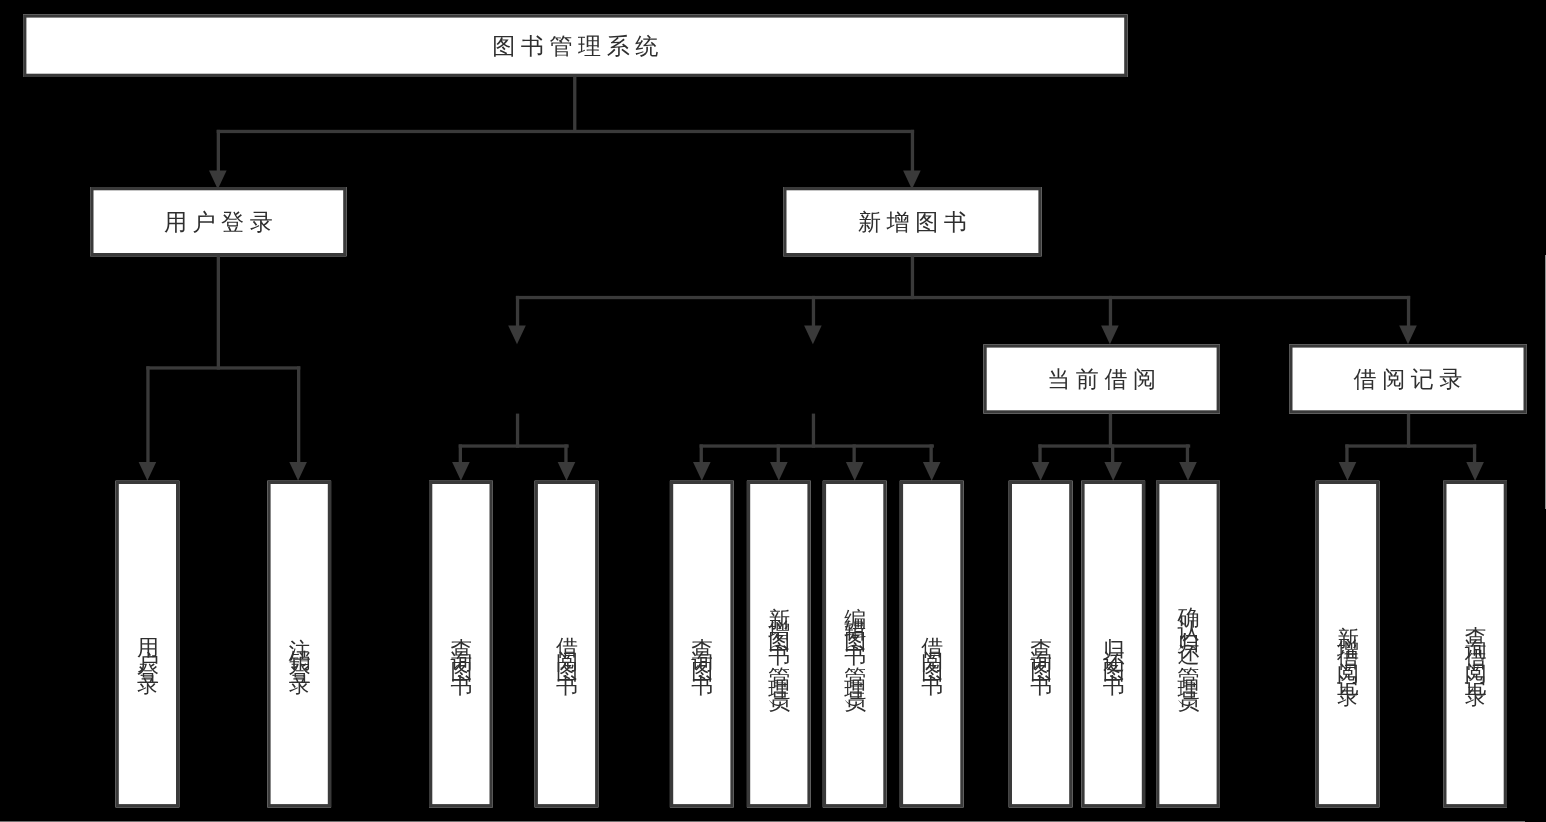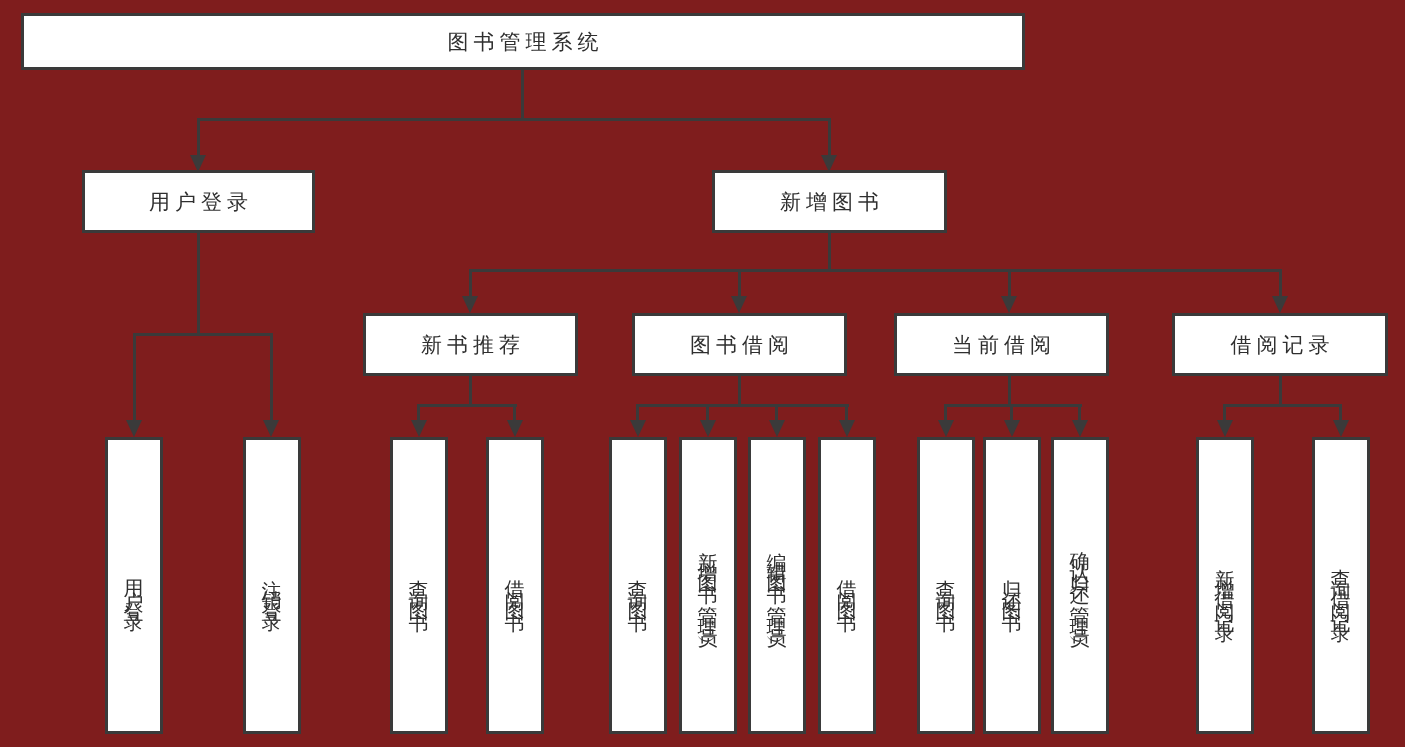--- a/index.html
+++ b/index.html
@@ -1,17 +1,17 @@
 <!DOCTYPE html>
 <html><head>
 <meta charset="utf-8">
 <style>
   html,body{margin:0;padding:0;background:#ffffff;}
   #stage{
-    position:relative;width:1405px;height:747px;background:#7f1d1d;overflow:hidden;
+    position:relative;width:1405px;height:747px;background:#000000;overflow:hidden;
     font-family:"Liberation Sans","DejaVu Sans",sans-serif;color:#333333;
   }
   .box{
     position:absolute;box-sizing:border-box;background:#ffffff;
     border:3px solid #3a3a3a;display:flex;align-items:center;justify-content:center;
     font-size:21px;letter-spacing:5px;color:#2f2f2f;white-space:nowrap;
   }
   .box .lbl{text-indent:5px;}
   .vbox{
     position:absolute;box-sizing:border-box;background:#ffffff;
@@ -67,26 +67,20 @@
   <div class="hl" style="left:469px;top:269px;width:813px;"></div>
   <div class="vl" style="left:469px;top:269px;height:30px;"></div>
   <div class="arr" style="left:462px;top:296px;"></div>
   <div class="vl" style="left:738px;top:269px;height:30px;"></div>
   <div class="arr" style="left:731px;top:296px;"></div>
   <div class="vl" style="left:1008px;top:269px;height:30px;"></div>
   <div class="arr" style="left:1001px;top:296px;"></div>
   <div class="vl" style="left:1279px;top:269px;height:30px;"></div>
   <div class="arr" style="left:1272px;top:296px;"></div>
 
-  <div class="box" style="left:363px;top:313px;width:215px;height:63px;">
-    <span class="lbl">新书推荐</span>
-  </div>
-  <div class="box" style="left:632px;top:313px;width:215px;height:63px;">
-    <span class="lbl">图书借阅</span>
-  </div>
   <div class="box" style="left:894px;top:313px;width:215px;height:63px;">
     <span class="lbl">当前借阅</span>
   </div>
   <div class="box" style="left:1172px;top:313px;width:216px;height:63px;align-items:center;">
     <span class="lbl">借阅记录</span>
   </div>
 
   <div class="vl" style="left:469px;top:376px;height:31px;"></div>
   <div class="hl" style="left:417px;top:404px;width:100px;"></div>
   <div class="vl" style="left:417px;top:404px;height:18px;"></div>

